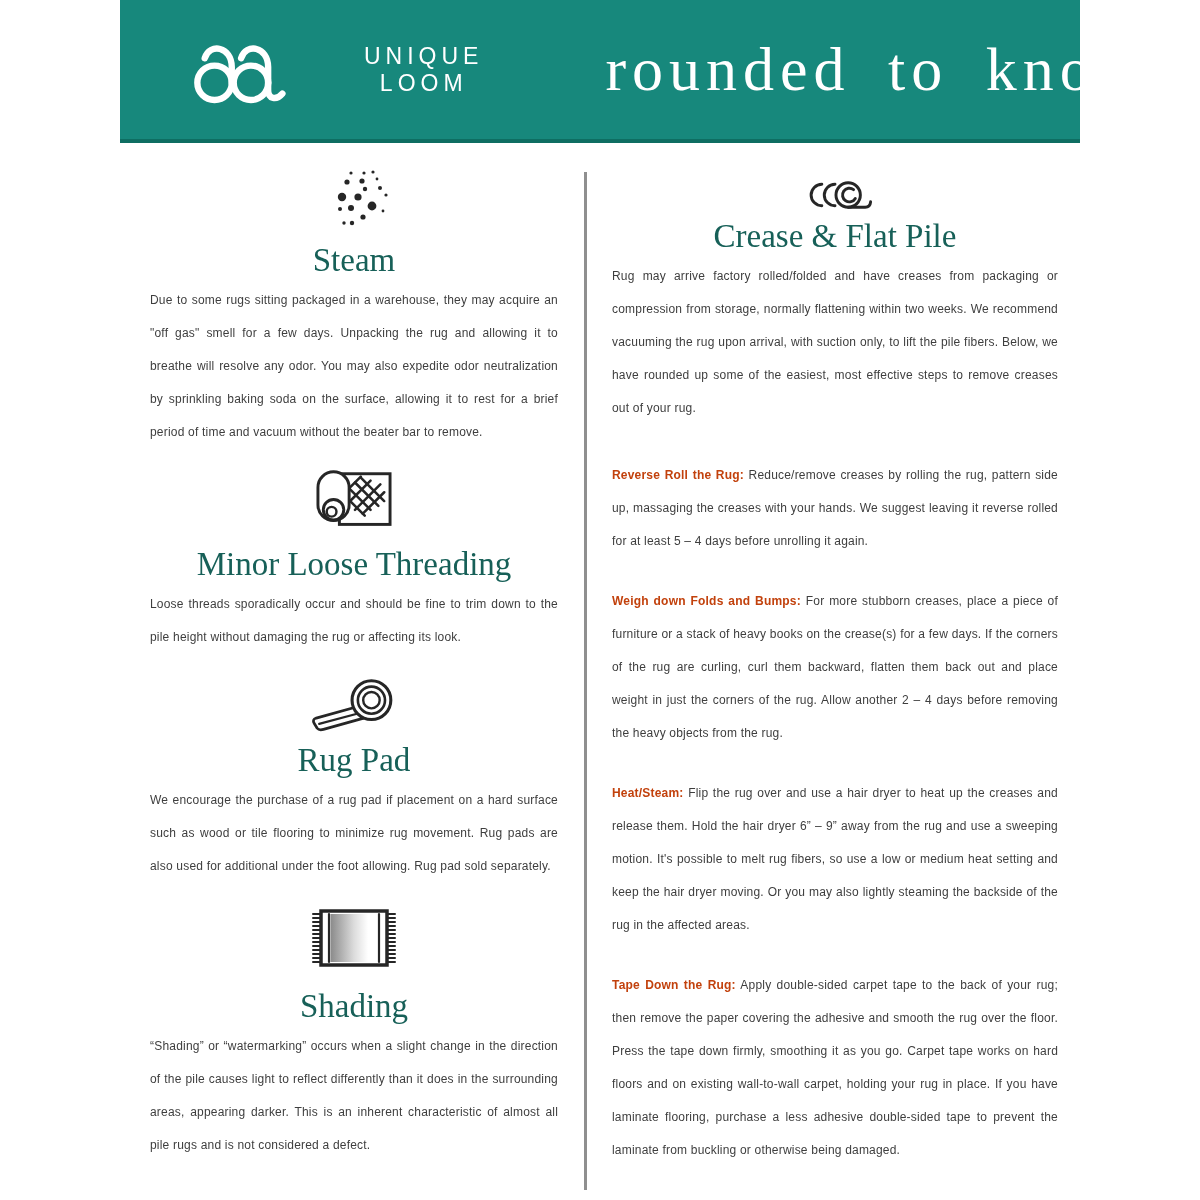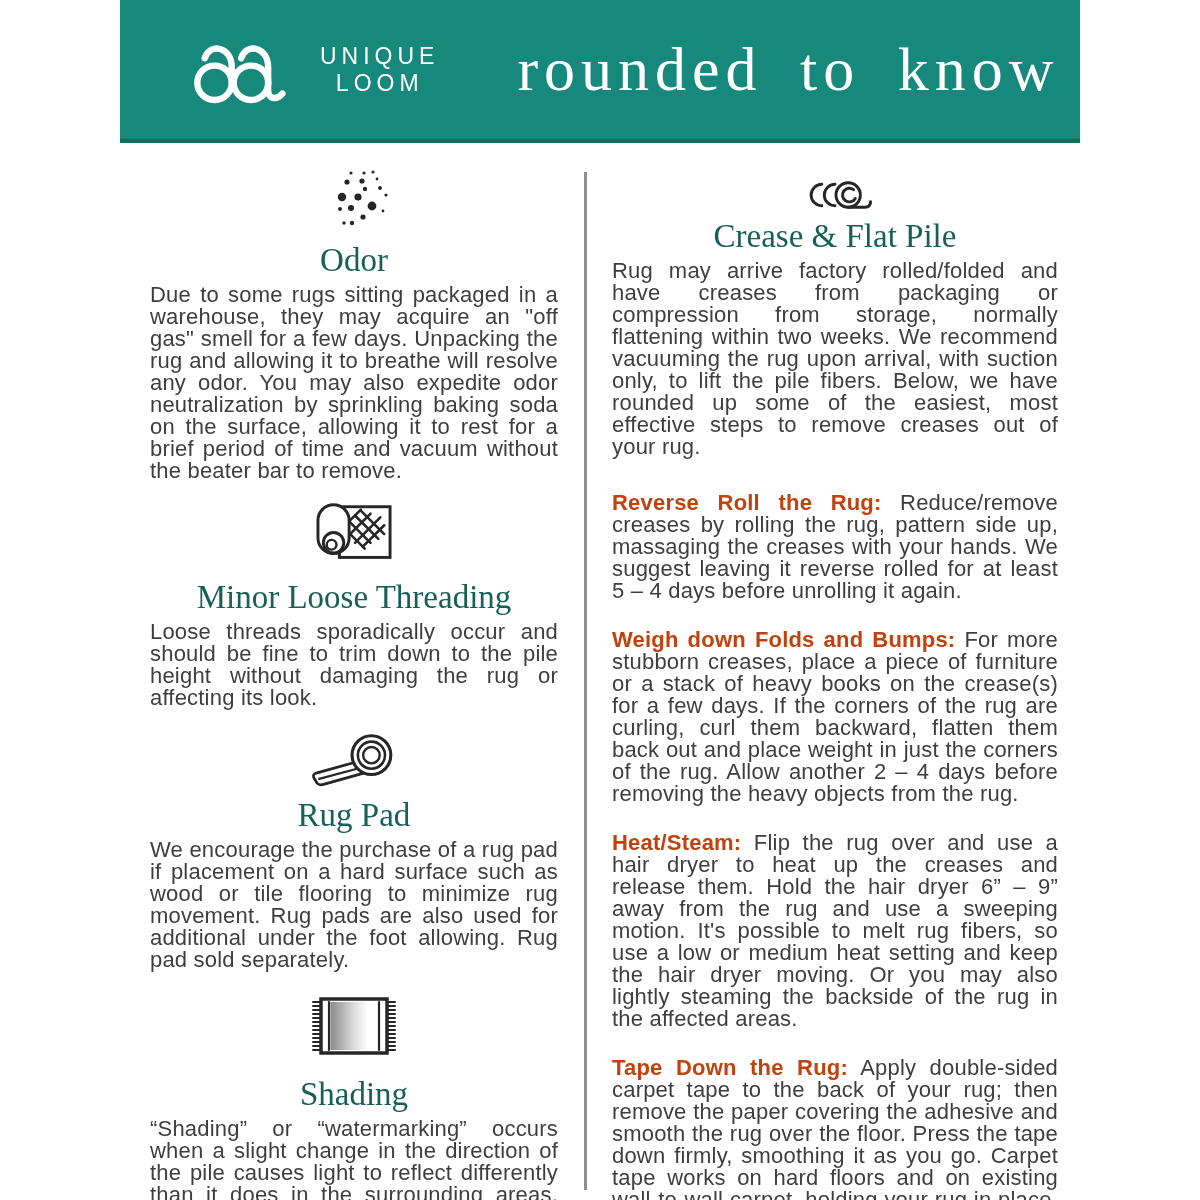--- a/index.html
+++ b/index.html
@@ -11,21 +11,21 @@
     font-family:"Liberation Sans", sans-serif;
     overflow:hidden;
   }
 
   
   .banner {
     position:absolute; left:120px; top:0;
     width:960px; height:143px;
     background:#17887c;
     border-bottom:4px solid #0e6e62;
-    display:flex; align-items:center;
+    display:flex; align-items:center;gap:44px;
   }
   .logo-svg { margin-left:68px; flex:0 0 auto; }
   .brand-text {
     margin-left:14px;
     color:#ffffff;
     font-size:23px;
     letter-spacing:5px;
     line-height:27px;
     text-align:center;
     font-weight:400;
@@ -54,22 +54,22 @@
   .sec-title {
     font-family:"Liberation Serif", serif;
     font-weight:400;
     font-size:33px;
     line-height:40px;
     color:#176058;
     margin:4px 0 4px 0;
   }
   p.body {
     text-align:justify;
-    font-size:22px;
-    line-height:22px;
+    font-size:12px;
+    line-height:33px;
     letter-spacing:0.2px;
     color:#3e3e3e;
   }
   .col-left .section { margin-bottom:15px; }
   .col-left .section.s2 { margin-bottom:20px; }
   .col-left .section.s3 { margin-bottom:24px; }
   .col-left .section.s4 .sec-title { margin-top:17px; }
 
   .col-right .section { margin-bottom:34px; }
   p.tip { margin-bottom:27px; }
@@ -121,21 +121,21 @@
             <circle cx="26" cy="43" r="2.0"></circle>
               <circle cx="37" cy="42" r="3.0"></circle>
               <circle cx="58" cy="40" r="4.4"></circle>
             <circle cx="49" cy="51" r="2.6"></circle>
               <circle cx="69" cy="45" r="1.4"></circle>
             <circle cx="30" cy="57" r="1.7"></circle>
               <circle cx="38" cy="57" r="2.2"></circle>
           </g>
         </svg>
       </div>
-      <h2 class="sec-title">Odor</h2>
+      <h2 class="sec-title">Steam</h2>
       <p class="body">Due to some rugs sitting packaged in a warehouse, they may acquire an "off gas" smell for a few days. Unpacking the rug and allowing it to breathe will resolve any odor. You may also expedite odor neutralization by sprinkling baking soda on the surface, allowing it to rest for a brief period of time and vacuum without the beater bar to remove.</p>
     </div>
 
     <div class="section s2">
       <div class="icon-wrap">
         <svg width="88" height="76" viewBox="0 0 90 78">
           <rect x="30" y="10" width="52" height="52" fill="#ffffff" stroke="#262626" stroke-width="3"></rect>
           <g class="ink" stroke-width="2.6">
             <path d="M40 25 L62 47"></path>
               <path d="M46 19 L70 43"></path>

